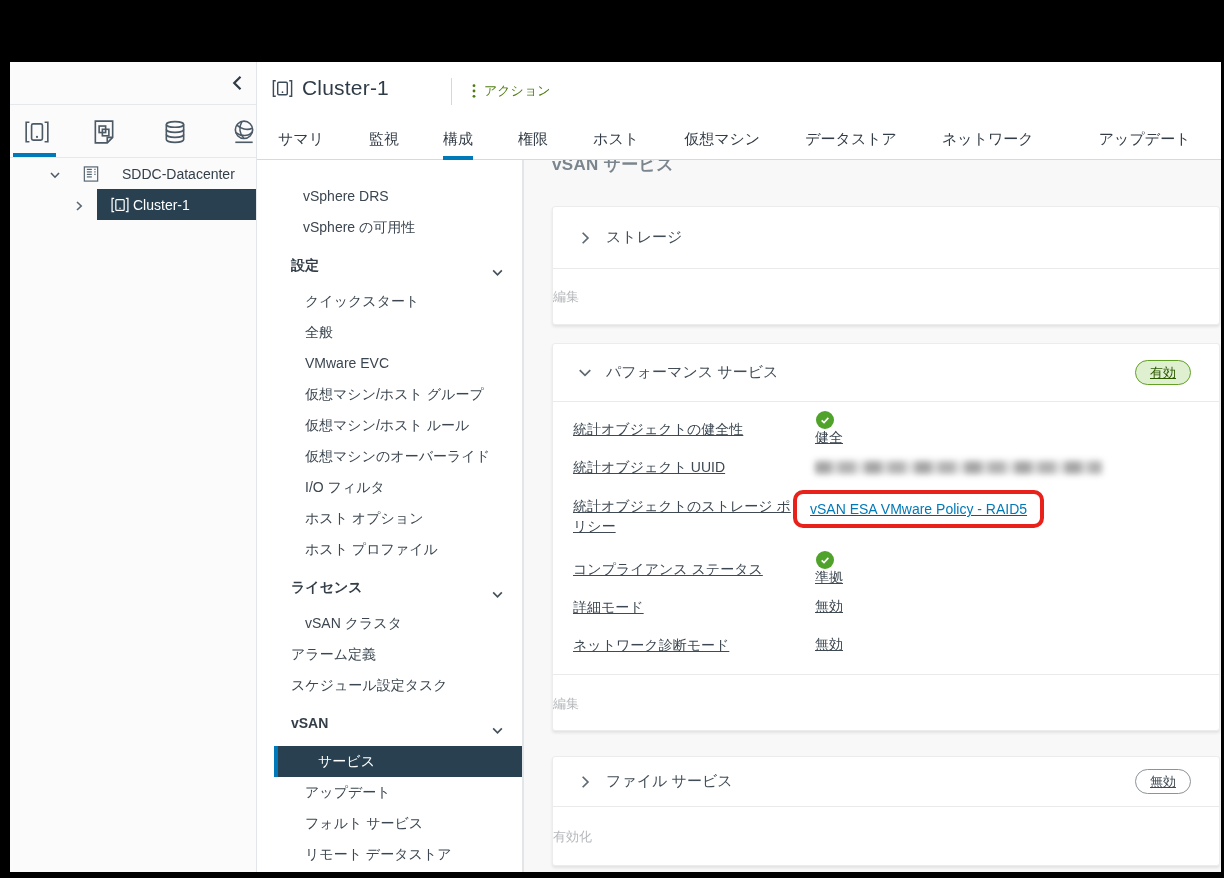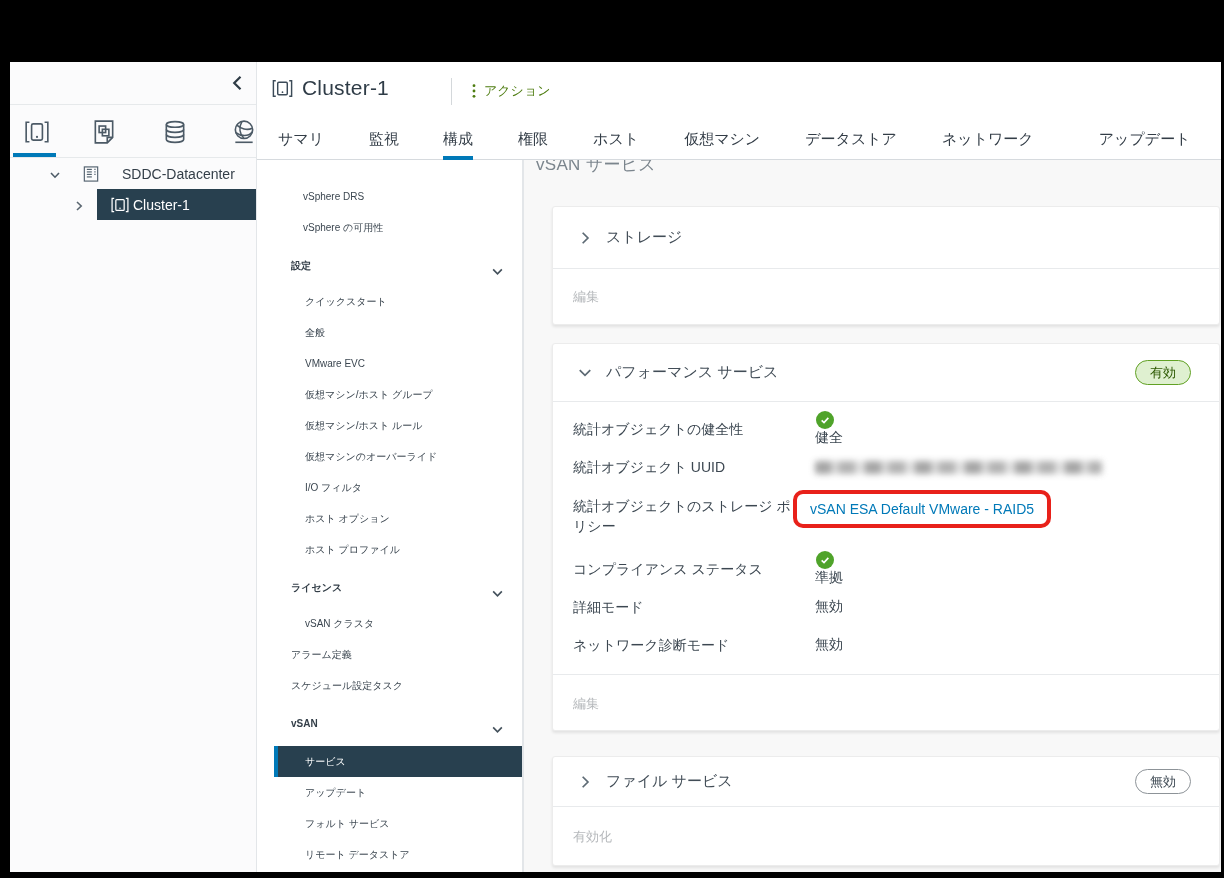--- a/index.html
+++ b/index.html
@@ -39,42 +39,42 @@
   .actions-btn { position:absolute; left:210px; top:20px; display:flex; align-items:center; color:#4d7c0f; font-size:13px; cursor:pointer; }
   .actions-btn svg { width:14px; height:16px; margin-right:3px; }
 
   
   .tab-bar { position:absolute; left:247px; top:58px; right:0; height:40px; background:#fff; border-bottom:1px solid #d6dade; display:flex; align-items:center; padding-left:21px;font-family:Liberation Serif, serif; }
   .tab { position:relative; height:40px; line-height:38px; font-size:15px; color:#333d47; margin-right:45px; cursor:pointer; white-space:nowrap; }
   .tab.active::after { content:""; position:absolute; left:0; right:0; bottom:0; height:4px; background:#0079b8; }
 
   
   .nav-panel { position:absolute; left:247px; top:98px; width:266px; bottom:0; background:#fff; border-right:1px solid #e3e6e9; overflow:hidden; padding-top:21px; }
-  .nav-item { position:relative; height:31px; line-height:31px; font-size:10px; color:#3b4650; cursor:pointer; white-space:nowrap; }
+  .nav-item { position:relative; height:31px; line-height:31px; font-size:14px; color:#3b4650; cursor:pointer; white-space:nowrap; }
   .nav-item.lvl-top { padding-left:46px; }
   .nav-item.lvl-group { padding-left:34px; }
   .nav-item.header { padding-left:34px; font-weight:bold; color:#333e48; margin:7px 0 5px 0; }
   .nav-item.child { padding-left:48px; }
   .nav-item .nav-caret { position:absolute; right:18px; top:9px; width:13px; height:13px; color:#43505b; }
-  .nav-item.selected-wrap { margin:7px 0 0 17px; background:#28404f; border-left:4px solid #0079b8; color:#fff; padding-left:27px; }
+  .nav-item.selected-wrap { margin:7px 0 0 17px; background:#28404f; border-left:4px solid #0079b8; color:#fff; padding-left:40px; }
 
   
   .content { position:absolute; left:513px; top:98px; right:0; bottom:0; background:#f8f8f8; border-left:1px solid #e3e6e9; overflow:hidden; }
-  .main-title { margin:-7px 0 0 12px; font-size:17px; font-weight:400; color:#7b858d; letter-spacing:.3px; }
+  .main-title { margin:-7px 0 0 28px; font-size:17px; font-weight:700; color:#7b858d; letter-spacing:.3px; }
 
   .card { position:absolute; left:28px; width:668px; background:#fff; border:1px solid #ececec; border-radius:3px; box-shadow:0 2px 3px rgba(0,0,0,.09); }
   .card-hd { position:relative; display:flex; align-items:center; padding-left:25px; font-size:15px; color:#424d57; }
   .card-hd .hd-caret { width:14px; height:14px; margin-right:14px; color:#5d6a74; }
   .card-divider { height:1px; background:#e8eaec; }
-  .card-foot { display:flex; align-items:center; padding-left:20px; font-size:13px; color:#b6b9bc; }
-  .badge { position:absolute; right:28px; height:25px; line-height:23px; padding:0 14px; border-radius:13px; font-size:13px; }
+  .card-foot { display:flex; align-items:center; font-size:13px; color:#b6b9bc; }
+  .badge { position:absolute; right:28px; height:25px; line-height:23px; padding:0 14px; border-radius:13px; font-size:13px;text-decoration:underline; }
   .badge.enabled { background:#dff0d0; border:1px solid #61a124; color:#2c5800; }
   .badge.disabled { background:#fff; border:1px solid #8d9398; color:#3f4a54; }
 
-  .prop-rows { padding-top:8px; }
+  .prop-rows { padding-top:8px;text-decoration:underline; }
   .prop-row { display:flex; min-height:38px; align-items:center; font-size:14px; }
   .prop-row.tall { min-height:64px; align-items:flex-start; }
   .prop-label { width:262px; padding-left:20px; color:#3c4751; line-height:20px; }
   .prop-row.tall .prop-label { padding-top:10px; width:250px; }
   .prop-value { display:flex; align-items:center; color:#3c4751;flex-direction:column; }
   .prop-row.tall .prop-value { padding-top:4px; }
   .ok-dot { width:18px; height:18px; border-radius:50%; background:#4fa32a; color:#fff; display:flex; align-items:center; justify-content:center; margin-right:8px; flex:0 0 auto; }
   .ok-dot svg { width:10px; height:10px; }
   .redacted-bar { width:287px; height:13px; border-radius:2px; opacity:.8; filter:blur(3px);
       background:repeating-linear-gradient(90deg,#8f8f8f 0 16px,#cdcdcd 16px 24px,#a0a0a0 24px 40px,#d8d8d8 40px 50px); }
@@ -283,21 +283,21 @@
         <div class="prop-row">
           <span class="prop-label">統計オブジェクト UUID</span>
           <span class="prop-value">
               <span class="redacted-bar"></span>
             </span>
         </div>
         <div class="prop-row tall">
           <span class="prop-label">統計オブジェクトのストレージ ポリシー</span>
           <span class="prop-value">
             <span class="red-annot">
-              <a class="policy-link">vSAN ESA Default VMware - RAID5</a>
+              <a class="policy-link">vSAN ESA VMware Policy - RAID5</a>
             </span>
           </span>
         </div>
         <div class="prop-row">
           <span class="prop-label">コンプライアンス ステータス</span>
           <span class="prop-value">
             <span class="ok-dot">
               <svg viewBox="0 0 12 12" fill="none" stroke="#fff" stroke-width="2">
                   <polyline points="2,6.5 4.8,9 10,3.5"></polyline>
                 </svg>

